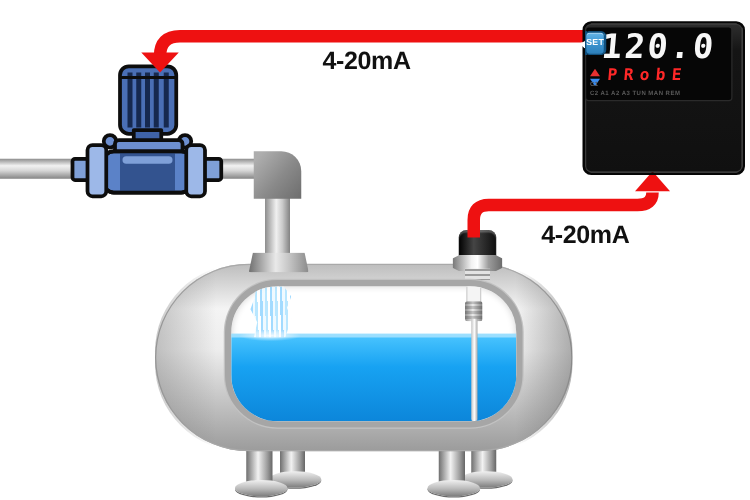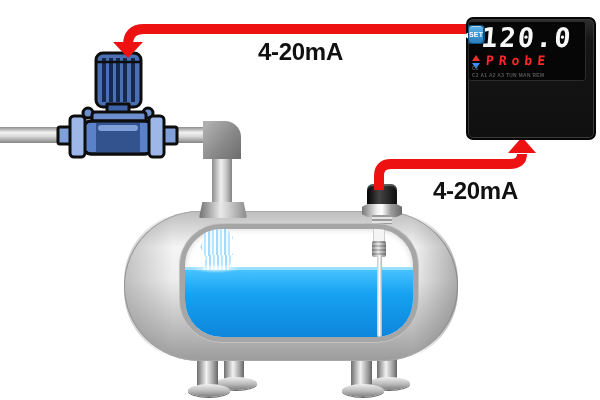--- a/index.html
+++ b/index.html
@@ -55,21 +55,21 @@
   .sensor-cap{left:367px;top:184px;width:30px;height:22px;border-radius:6px 6px 2px 2px;
     background:linear-gradient(90deg,#000 0%,#454545 40%,#0e0e0e 100%);
     box-shadow:inset 0 2px 1px rgba(255,255,255,.25);}
   .sensor-nut{left:362px;top:204px;width:40px;height:13px;
     clip-path:polygon(0 22%,14% 0,86% 0,100% 22%,100% 78%,86% 100%,14% 100%,0 78%);
     background:linear-gradient(90deg,#777 0%,#f2f2f2 38%,#fff 50%,#9c9c9c 72%,#6a6a6a 100%);}
   .sensor-thread{left:372px;top:215px;width:20px;height:9px;
     background:repeating-linear-gradient(180deg,#9a9a9a 0 2px,#e3e3e3 2px 4px);}
 
   
-  .sig-label{font-weight:bold;font-size:24px;color:#111;letter-spacing:-.3px;white-space:nowrap;}
+  .sig-label{font-weight:bold;font-size:20px;color:#111;letter-spacing:-.3px;white-space:nowrap;}
   #label-top{left:258px;top:38px;}
   #label-sensor{left:433px;top:177px;}
 
   
   .ctrl{left:466px;top:17px;width:130px;height:123px;border-radius:7px;
     background:linear-gradient(180deg,#2e2e2e 0%,#151515 18%,#101010 100%);
     border:2px solid #060606;box-shadow:inset 0 0 0 1px #3a3a3a;padding:3px 4px;}
   .ctrl-header{position:relative;display:flex;align-items:center;height:17px;padding:0 2px;
     border-bottom:1px solid #4a4a4a;}
   .ctrl-header>*{position:static;}

